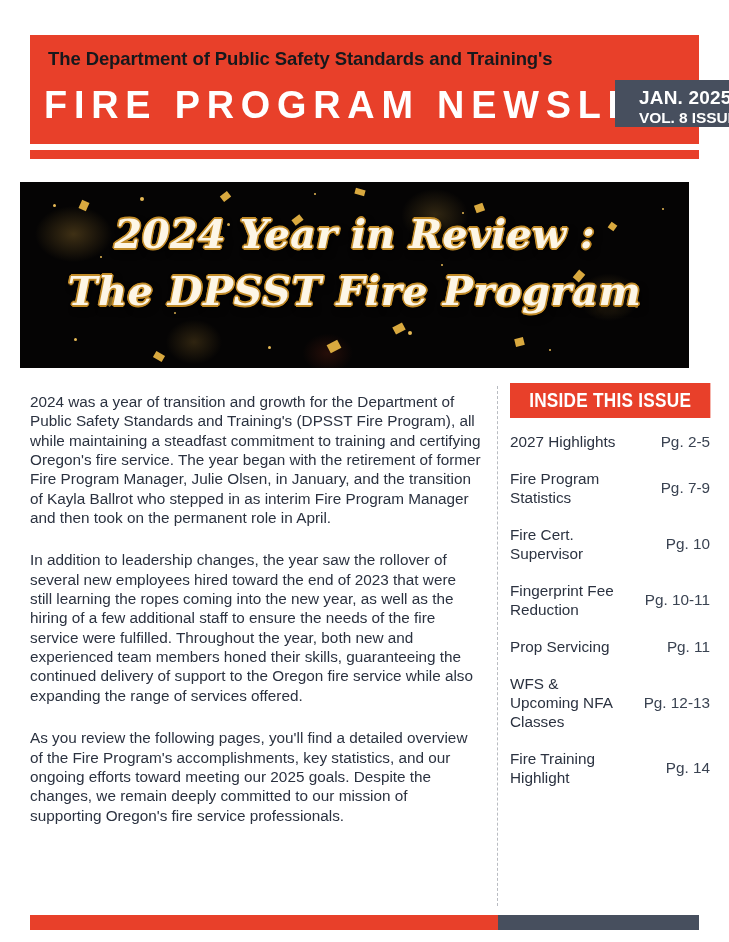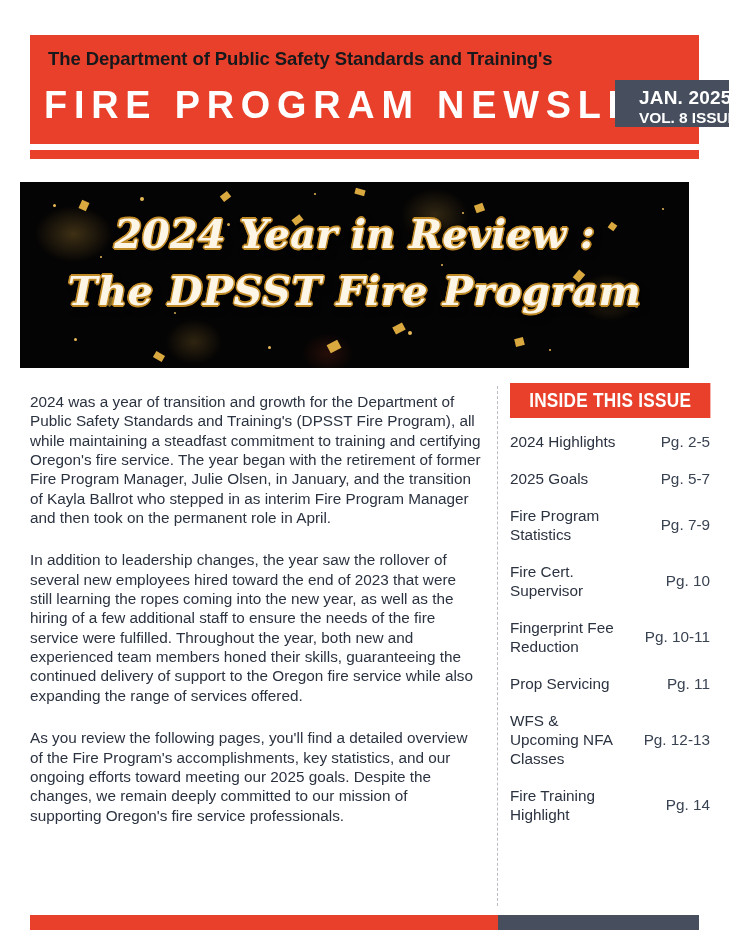--- a/index.html
+++ b/index.html
@@ -276,26 +276,22 @@
   <p>2024 was a year of transition and growth for the Department of Public Safety Standards and Training's (DPSST Fire Program), all while maintaining a steadfast commitment to training and certifying Oregon's fire service. The year began with the retirement of former Fire Program Manager, Julie Olsen, in January, and the transition of Kayla Ballrot who stepped in as interim Fire Program Manager and then took on the permanent role in April.</p>
   <p>In addition to leadership changes, the year saw the rollover of several new employees hired toward the end of 2023 that were still learning the ropes coming into the new year, as well as the hiring of a few additional staff to ensure the needs of the fire service were fulfilled. Throughout the year, both new and experienced team members honed their skills, guaranteeing the continued delivery of support to the Oregon fire service while also expanding the range of services offered.</p>
   <p>As you review the following pages, you'll find a detailed overview of the Fire Program's accomplishments, key statistics, and our ongoing efforts toward meeting our 2025 goals. Despite the changes, we remain deeply committed to our mission of supporting Oregon's fire service professionals.</p>
 </div>
 
 <div class="sidebar-divider"></div>
 <div class="sidebar">
   <div class="toc-header">INSIDE THIS ISSUE</div>
   <div class="toc-list">
     <div class="toc-row">
-      <span class="toc-label">2024 Highlights</span>
+      <span class="toc-label">2027 Highlights</span>
       <span class="toc-page">Pg. 2-5</span>
-    </div>
-    <div class="toc-row">
-      <span class="toc-label">2025 Goals</span>
-      <span class="toc-page">Pg. 5-7</span>
     </div>
     <div class="toc-row">
       <span class="toc-label">Fire Program Statistics</span>
       <span class="toc-page">Pg. 7-9</span>
     </div>
     <div class="toc-row">
       <span class="toc-label">Fire Cert. Supervisor</span>
       <span class="toc-page">Pg. 10</span>
     </div>
     <div class="toc-row">

